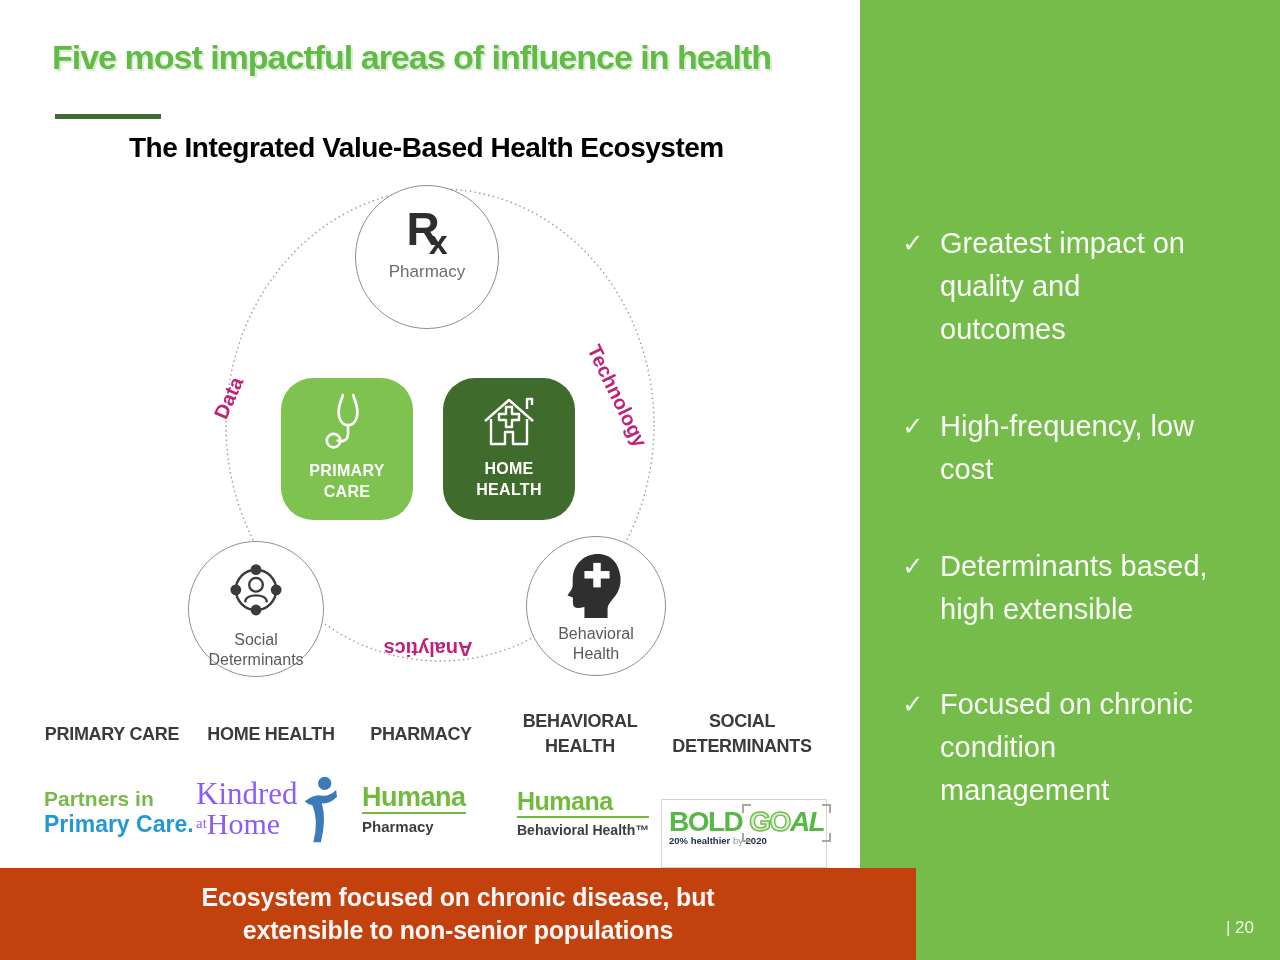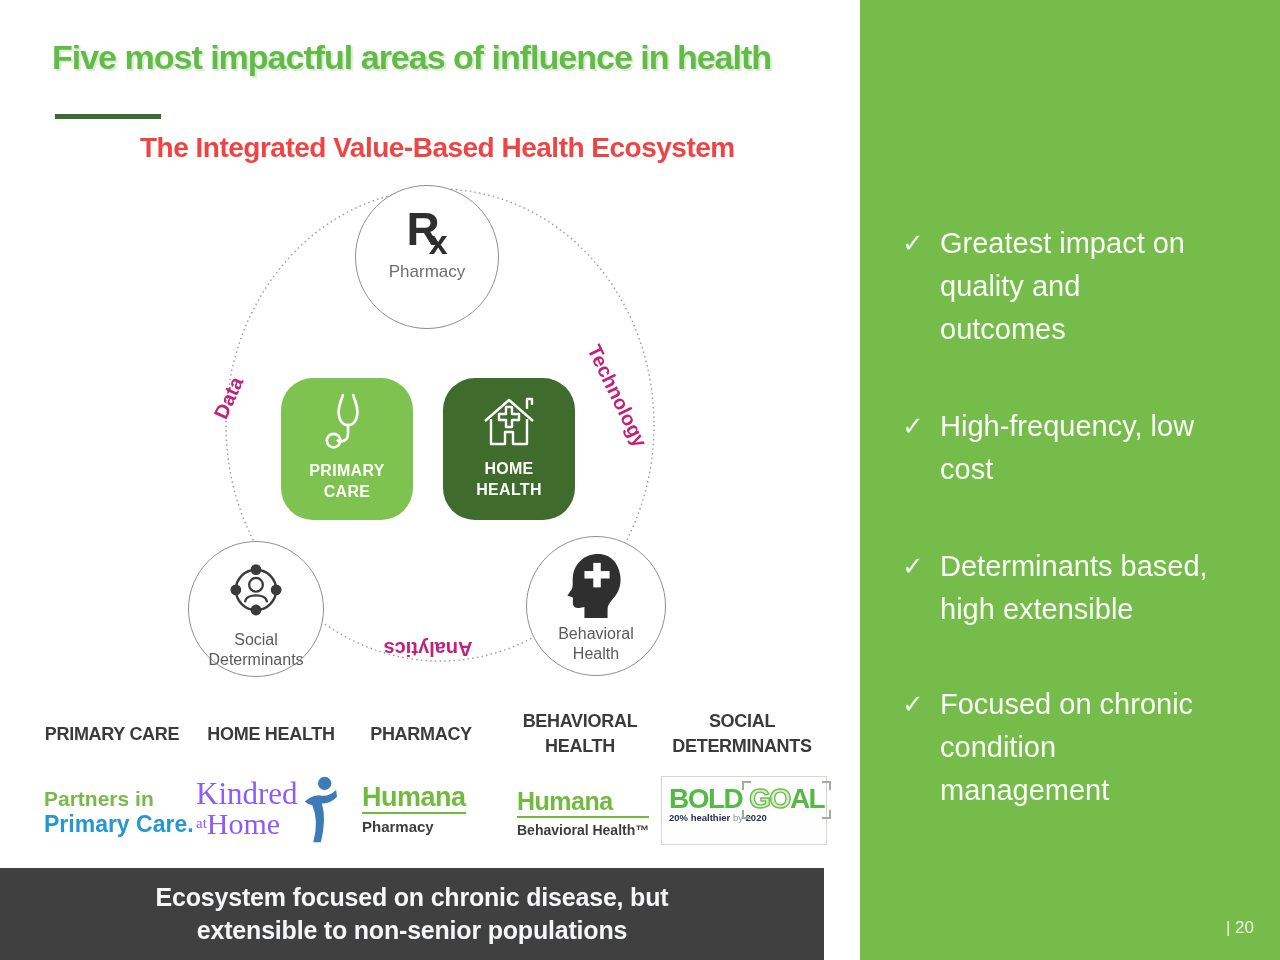--- a/index.html
+++ b/index.html
@@ -6,22 +6,22 @@
   html,body { width:1280px; height:960px; background:#fff; overflow:hidden;
               font-family:"Liberation Sans","DejaVu Sans",sans-serif; }
   .slide { position:relative; width:1280px; height:960px; background:#fff; }
 
   
   .title { position:absolute; left:52px; top:38px; font-size:34px; font-weight:600;
            letter-spacing:-1px; color:#62bb46; text-shadow:2px 2px 0 rgba(140,205,120,.35);
            white-space:nowrap; }
   .title-underline { position:absolute; left:55px; top:114px; width:106px; height:5px;
            background:#3e6b33; }
-  .subtitle { position:absolute; left:140px; top:132px; font-size:28px; font-weight:600;
-           letter-spacing:-.5px; color:#ef4444; white-space:nowrap; }
+  .subtitle { position:absolute; left:129px; top:132px; font-size:28px; font-weight:600;
+           letter-spacing:-.5px; color:#000000; white-space:nowrap; }
 
   
   .ring-svg { position:absolute; left:0; top:0; pointer-events:none; }
   .ring-label { position:absolute; font-size:20px; font-weight:600; color:#c0217a;
            white-space:nowrap; }
   .ring-label.data { left:229px; top:398px; transform:translate(-50%,-50%) rotate(-66deg); }
   .ring-label.tech { left:617px; top:396px; transform:translate(-50%,-50%) rotate(64deg); }
   .ring-label.analytics { left:428px; top:648px; transform:translate(-50%,-50%) rotate(180deg); }
 
   .node-circle { position:absolute; background:#fff; border:1.5px solid #8f8f8f;
@@ -57,50 +57,50 @@
   .kindred-text { font-family:"Liberation Serif","DejaVu Serif",serif; color:#8b5cf6; }
   .kindred-name { font-size:31px; line-height:30px; }
   .kindred-l2 { font-size:30px; line-height:30px; }
   .kindred-at { font-size:15px; position:relative; top:-6px; }
   .humana-brand { font-size:27px; font-weight:700; color:#72ba3e; letter-spacing:-.5px;
            line-height:28px; }
   .humana-rule { height:2px; background:#72ba3e; margin:1px 0 4px 0; }
   .humana-div { font-size:15px; font-weight:600; color:#3d3d3d; }
   .humana-bh .humana-brand { font-size:25px; }
   .humana-bh .humana-div { font-size:14px; }
-  .boldgoal { left:661px; top:776px; width:166px; height:69px; background:#fefefe;
+  .boldgoal { left:661px; top:799px; width:166px; height:69px; background:#fefefe;
            border:1px solid #d5d5d5; padding:6px 7px 0 7px; }
   .bg-row { display:flex; align-items:baseline; white-space:nowrap; }
   .bg-bold { font-size:28px; font-weight:800; color:#56b845; letter-spacing:-1.5px; }
   .goal-wrap { position:relative; padding:0 7px; display:inline-flex; align-items:baseline; }
   .bg-go { font-size:28px; font-weight:800; letter-spacing:-1.5px; color:#d9edcc;
            -webkit-text-stroke:1.4px #6fbf4e; }
-  .bg-al { font-size:28px; font-weight:800; letter-spacing:-1.5px; color:#56b845; }
+  .bg-al { font-size:28px; font-weight:800; letter-spacing:-1.5px; color:#56b845;font-style:italic; }
   .bracket { position:absolute; width:9px; height:9px; border:0 solid #a3ab9c; }
   .br-tl { left:0; top:-2px; border-top-width:2px; border-left-width:2px; }
   .br-tr { right:0; top:-2px; border-top-width:2px; border-right-width:2px; }
   .br-bl { left:0; bottom:-4px; border-bottom-width:2px; border-left-width:2px; }
   .br-br { right:0; bottom:-4px; border-bottom-width:2px; border-right-width:2px; }
   .bg-tagline { font-size:9.5px; margin-top:-3px; white-space:nowrap; }
   .bg-strong { font-weight:700; color:#20304f; }
   .bg-by { color:#8e97a6; }
 
   
   .right-panel { position:absolute; left:860px; top:0; width:420px; height:960px;
            background:#75bc4a; }
   .check-item { position:absolute; left:0; width:420px; }
   .check-glyph { position:absolute; left:42px; top:6px; font-size:26px; color:#f4f9ef; }
   .check-lines { position:absolute; left:80px; top:0; width:320px; font-size:29px;
            line-height:43px; color:#fbfdf9; }
   .ci-0 { top:222px; } .ci-1 { top:405px; } .ci-2 { top:545px; } .ci-3 { top:683px; }
   .page-number { position:absolute; right:26px; bottom:22px; font-size:17px; color:#eef6e8; }
 
   
-  .footer-bar { position:absolute; left:0; top:868px; width:824px; height:92px;
-           background:#404040; display:flex; flex-direction:column; align-items:center;
+  .footer-bar { position:absolute; left:0; top:868px; width:916px; height:92px;
+           background:#c2410c; display:flex; flex-direction:column; align-items:center;
            justify-content:center; }
   .footer-line { color:#f5f6f8; font-size:25px; font-weight:700; line-height:33px;
            text-align:center; letter-spacing:-.2px; }
 </style>
 </head>
 <body>
 
 <div class="slide">
 
   <div class="title">Five most impactful areas of influence in health</div>

